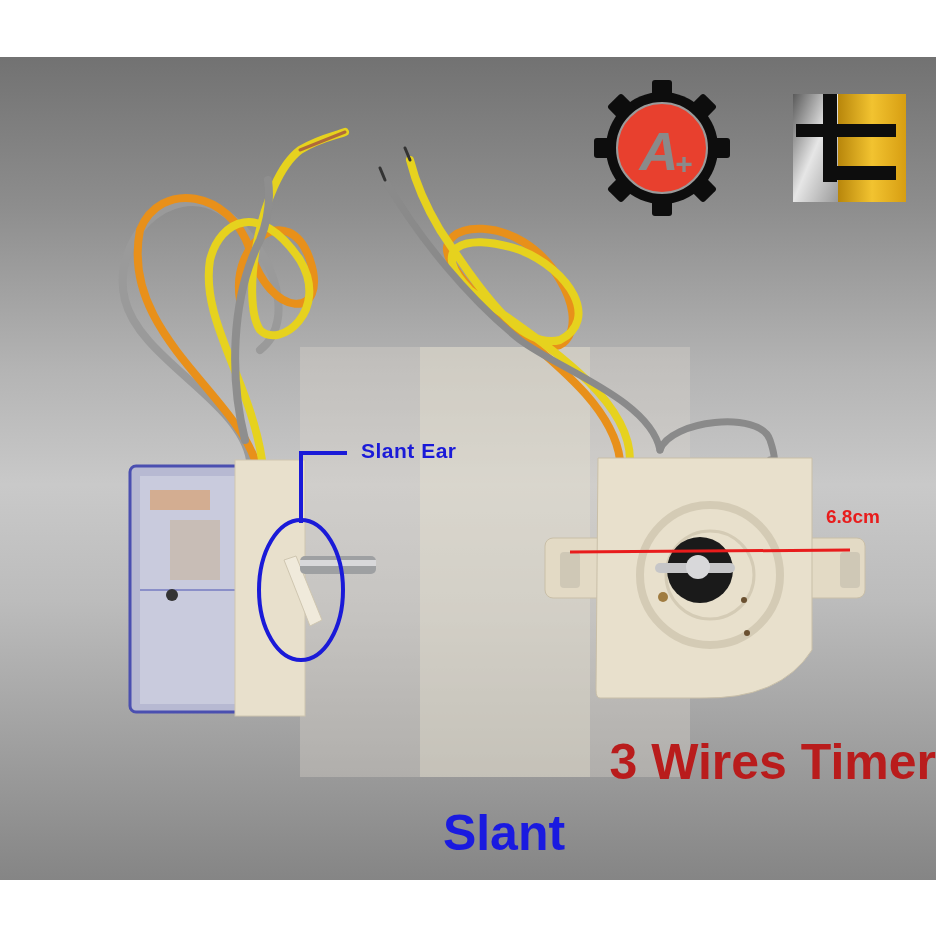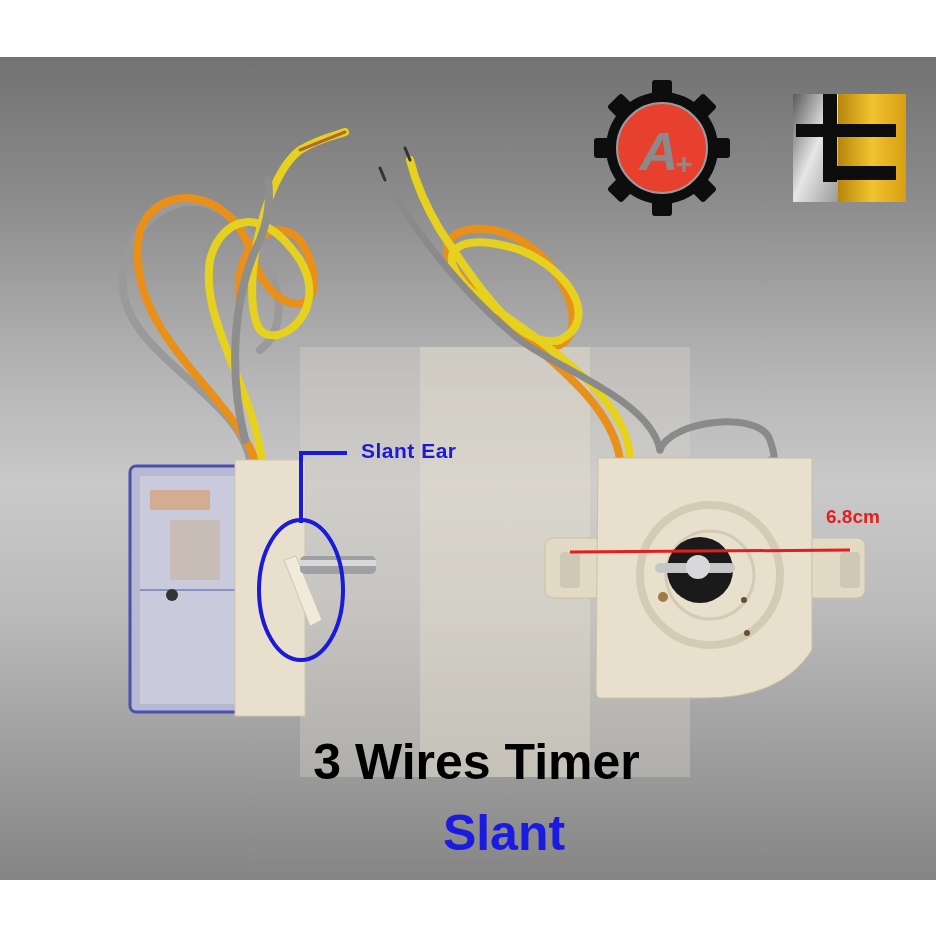--- a/index.html
+++ b/index.html
@@ -6,21 +6,21 @@
   body{width:936px;height:936px;position:relative;overflow:hidden;font-family:"Liberation Sans",sans-serif;}
   .photo{position:absolute;left:0;top:57px;width:936px;height:823px;
     background:linear-gradient(180deg,#727272 0%,#8d8d8d 18%,#b4b4b4 38%,#c9c9c9 52%,#bcbcbc 66%,#a2a2a2 82%,#858585 100%);
     overflow:hidden;}
   .backdrop{position:absolute;left:300px;top:290px;width:390px;height:430px;background:rgba(220,215,205,0.35);}
   .backdrop2{position:absolute;left:420px;top:290px;width:170px;height:430px;background:rgba(235,228,210,0.35);}
   svg{position:absolute;left:0;top:0;}
   .label{position:absolute;font-weight:bold;white-space:nowrap;}
   .ear-label{left:361px;top:439px;font-size:21px;color:#1a1ad8;letter-spacing:0.5px;text-align:right;}
   .dim-label{left:826px;top:506px;font-size:19px;color:#e81c1c;text-align:center;}
-  .title1{left:0;width:936px;text-align:center;top:733px;font-size:50px;color:#000000;padding-left:17px;box-sizing:border-box;}
+  .title1{left:0;width:936px;text-align:right;top:733px;font-size:50px;color:#b91c1c;padding-left:17px;box-sizing:border-box;}
   .title2{left:0;width:936px;text-align:center;top:804px;font-size:50px;color:#1a1ae0;padding-left:36px;}
   .logo-gear{position:absolute;left:592px;top:78px;width:140px;height:140px;}
   .logo-te{position:absolute;left:793px;top:94px;width:113px;height:108px;}
 </style>
 </head>
 <body>
 
 <div class="photo">
   <div class="backdrop"></div>
   <div class="backdrop2"></div>

